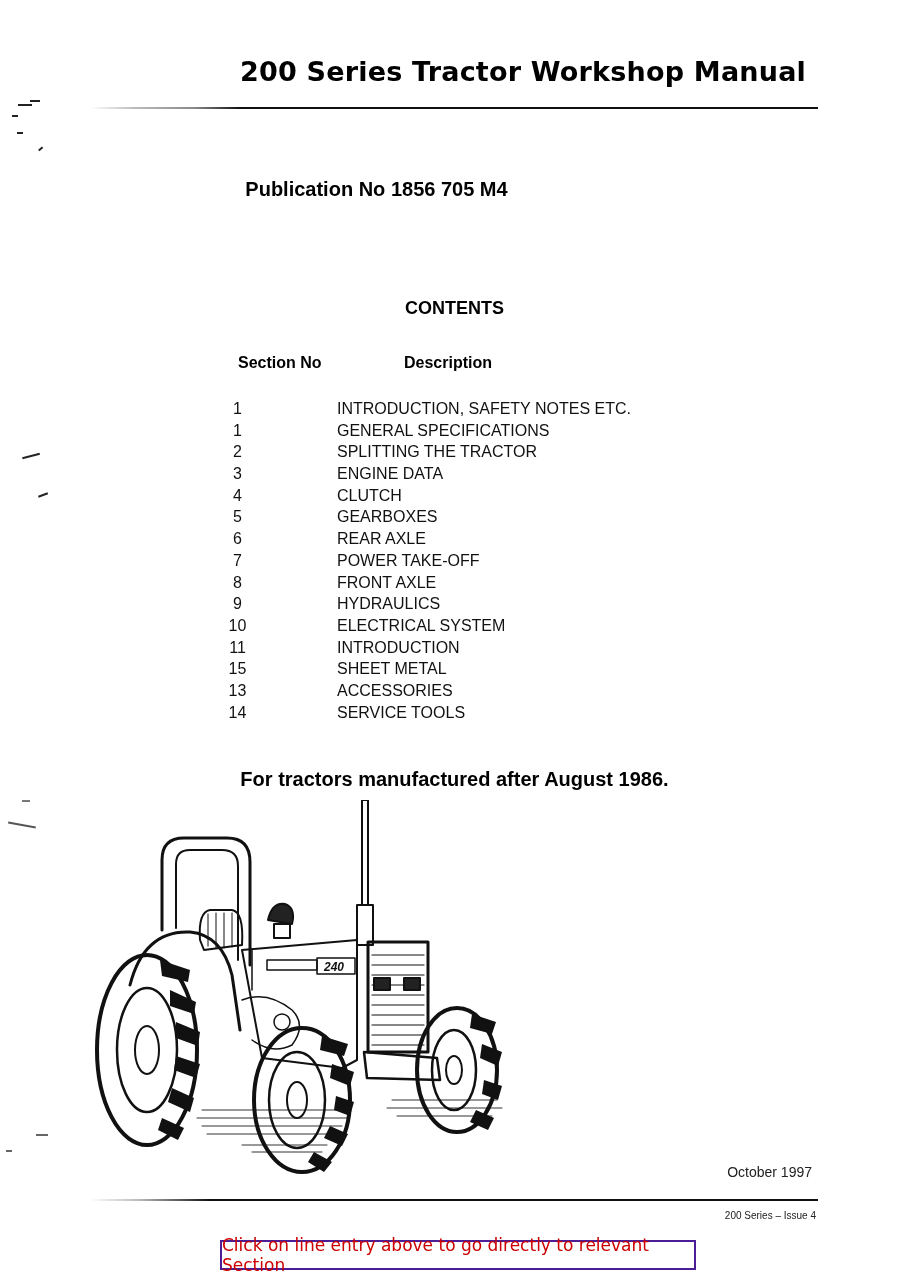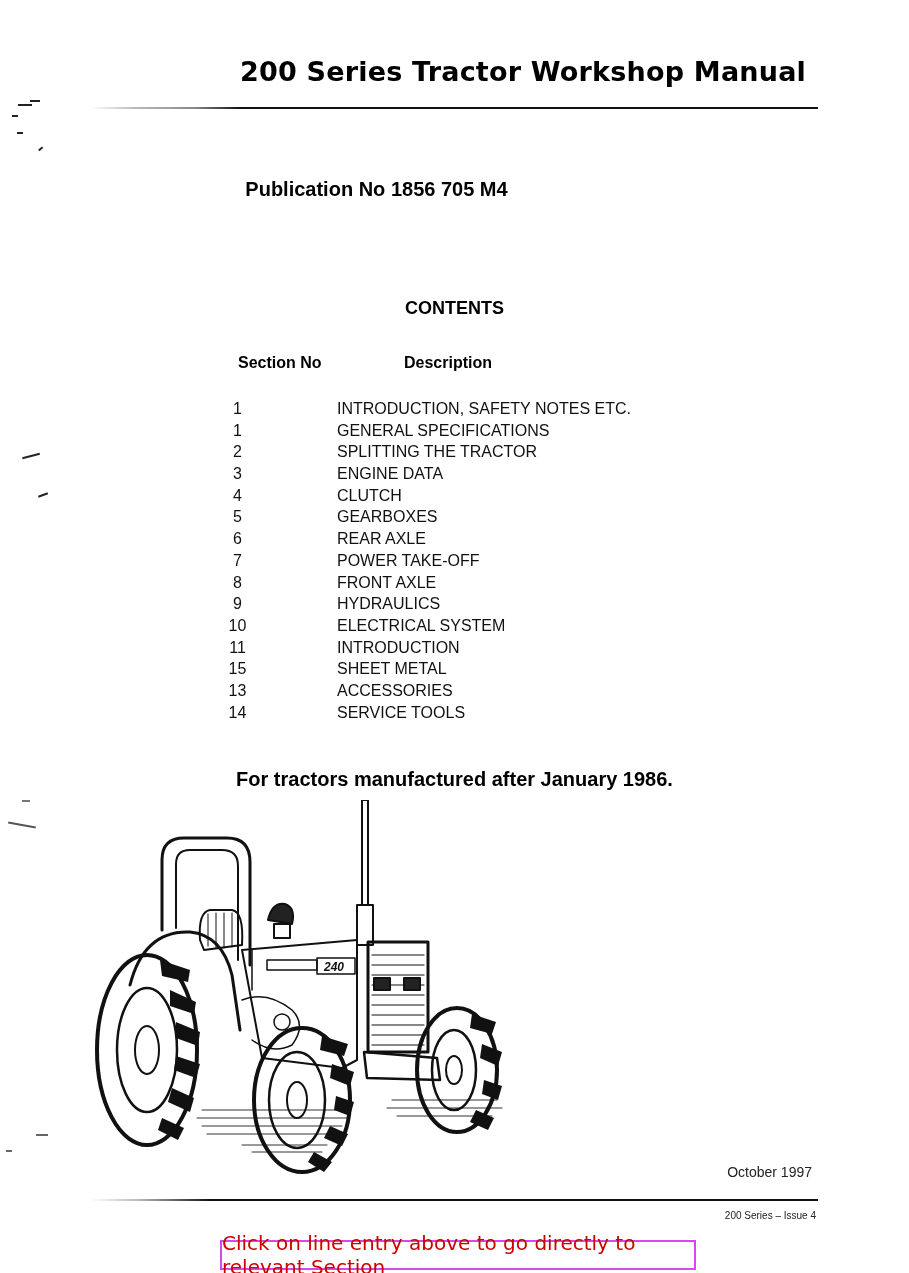--- a/index.html
+++ b/index.html
@@ -40,23 +40,23 @@
       font-size: 20px; font-weight: bold;
     }
     .tractor { left: 92px; top: 800px; width: 420px; height: 380px; }
     .date { left: 700px; top: 1164px; width: 112px; text-align: right; font-size: 14px; color: #222; }
     .rule-bottom { left: 90px; top: 1199px; width: 728px; height: 2px; }
     .rule-bottom .fade { position:absolute; left:0; top:0; width:120px; height:2px;
       background: linear-gradient(90deg, #fff 0%, #bbb 40%, #111 100%); }
     .issue { left: 690px; top: 1210px; width: 126px; text-align: right; font-size: 10px; color: #222; }
     .link-box {
       left: 220px; top: 1240px; width: 476px; height: 30px;
-      border: 2px solid #d946ef; box-sizing: border-box;
+      border: 2px solid #4c1d95; box-sizing: border-box;
       display: flex; align-items: center; justify-content: center;
-      font-family: "DejaVu Sans", sans-serif; font-size: 20px; color: #cc0000;
+      font-family: "DejaVu Sans", sans-serif; font-size: 17px; color: #cc0000;
       cursor: pointer; background: #fff;
     }
     .speck { position: absolute; background: #222; height: 1.5px; }
   </style>
 </head>
 <body>
 
 <div>
   <div class="speck" style="left:18px;top:104px;width:14px;"></div>
   <div class="speck" style="left:30px;top:100px;width:10px;"></div>
@@ -142,21 +142,21 @@
   <div class="toc-row">
     <span class="toc-num">13</span>
     <span class="toc-desc">ACCESSORIES</span>
   </div>
   <div class="toc-row">
     <span class="toc-num">14</span>
     <span class="toc-desc">SERVICE TOOLS</span>
   </div>
 </div>
 
-<div class="abs tagline">For tractors manufactured after January 1986.</div>
+<div class="abs tagline">For tractors manufactured after August 1986.</div>
 
 <svg class="abs tractor" viewBox="0 0 420 380" xmlns="http://www.w3.org/2000/svg">
   <g fill="none" stroke="#111" stroke-width="2" stroke-linejoin="round" stroke-linecap="round">
 
     <g stroke-width="1" stroke="#333">
       <line x1="110" y1="310" x2="250" y2="310"></line>
       <line x1="105" y1="318" x2="255" y2="318"></line>
       <line x1="110" y1="326" x2="250" y2="326"></line>
       <line x1="115" y1="334" x2="245" y2="334"></line>
       <line x1="300" y1="300" x2="405" y2="300"></line>

